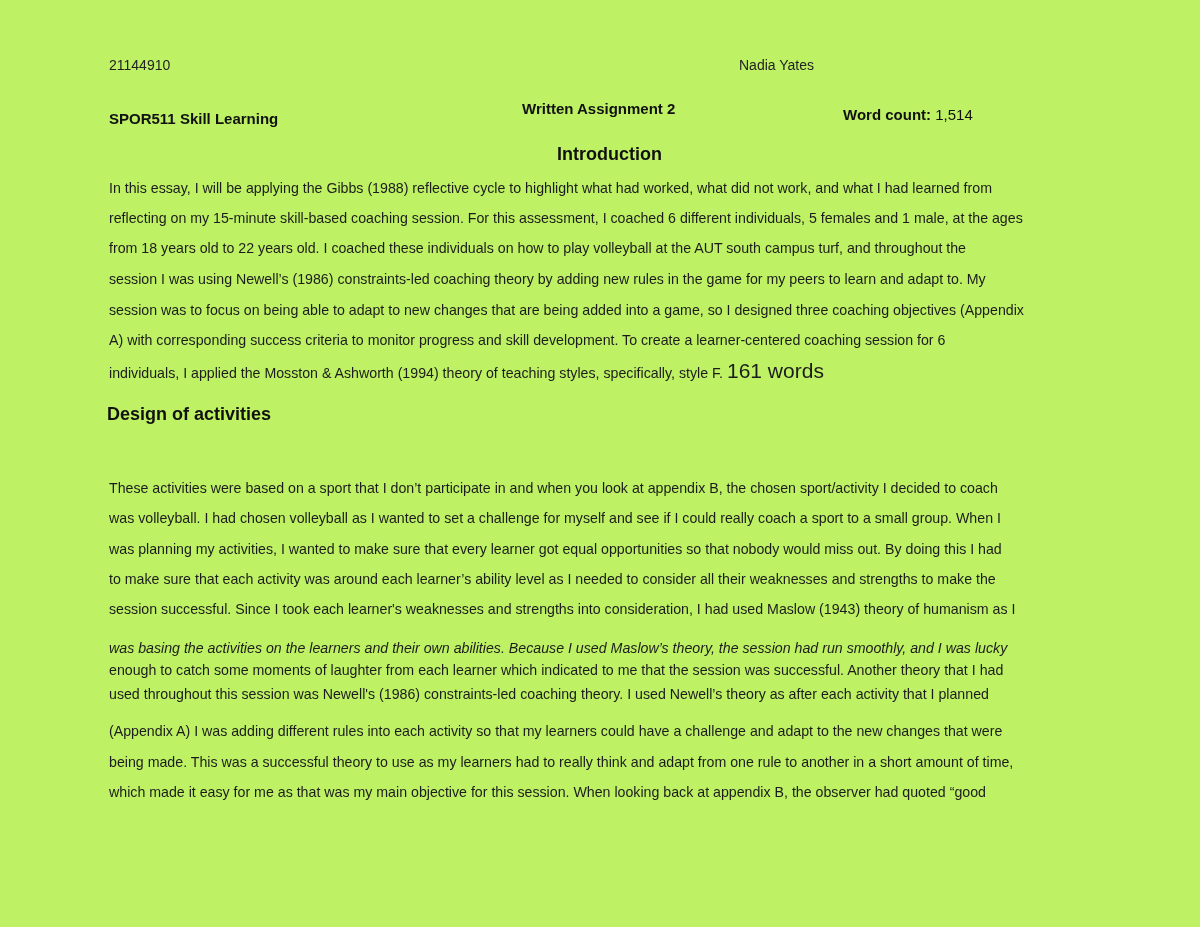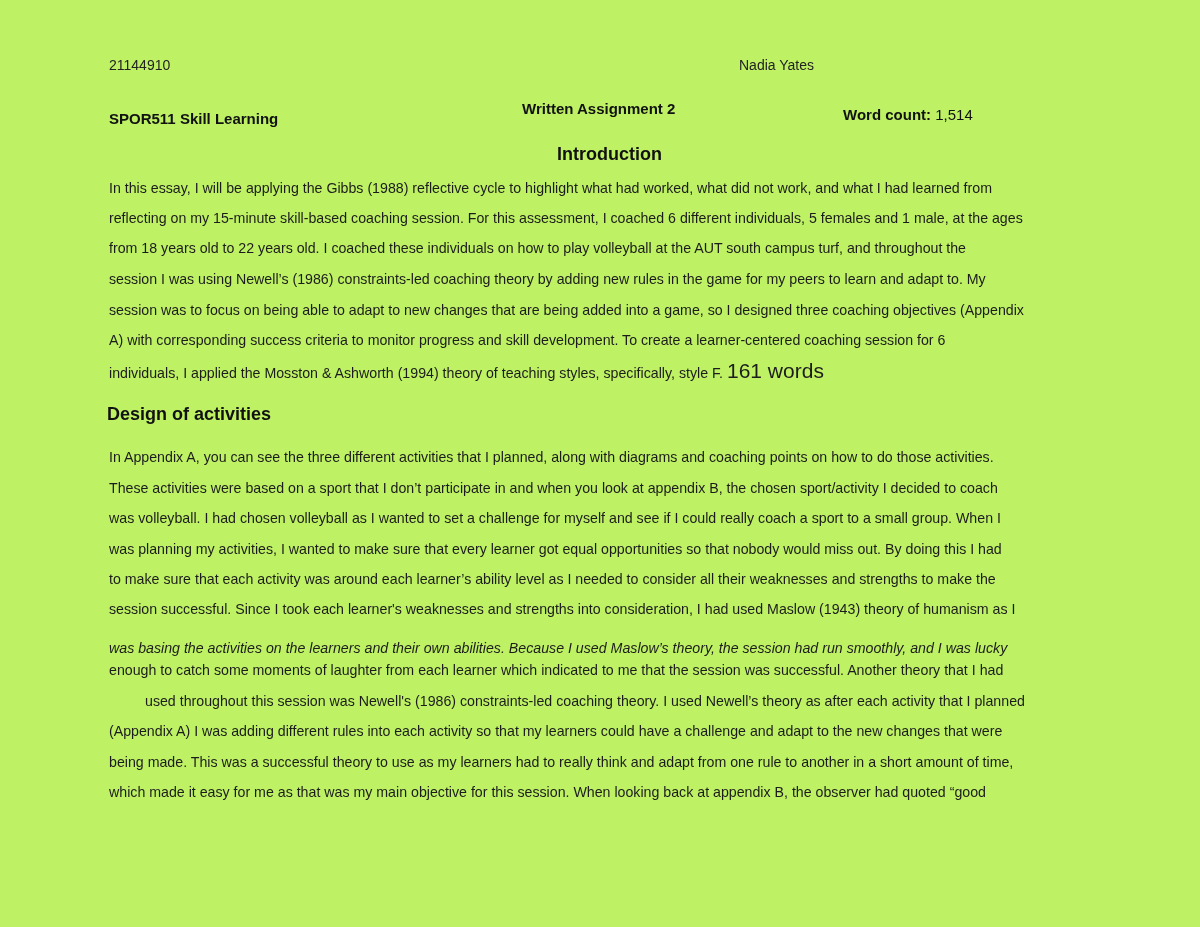--- a/index.html
+++ b/index.html
@@ -88,27 +88,26 @@
     <div class="line" style="top:152px;">A) with corresponding success criteria to monitor progress and skill development. To create a learner-centered coaching session for 6</div>
     <div class="line" style="top:183px;">
       <span>individuals, I applied the Mosston &amp; Ashworth (1994) theory of teaching styles, specifically, style F.</span>
       <span class="bold-inline">161 words</span>
     </div>
   </div>
 
   <div class="abs heading" style="left:107px; top:404px;">Design of activities</div>
 
   <div class="para" style="top:447px; height:360px;">
-    <div class="line" style="top:0px;">In Appendix A, you can see the three different activities that I planned, along with diagrams and coaching points on how to do those activities.</div>
     <div class="line" style="top:31px;">These activities were based on a sport that I don’t participate in and when you look at appendix B, the chosen sport/activity I decided to coach</div>
     <div class="line" style="top:61px;">was volleyball. I had chosen volleyball as I wanted to set a challenge for myself and see if I could really coach a sport to a small group. When I</div>
     <div class="line" style="top:92px;">was planning my activities, I wanted to make sure that every learner got equal opportunities so that nobody would miss out. By doing this I had</div>
     <div class="line" style="top:122px;">to make sure that each activity was around each learner’s ability level as I needed to consider all their weaknesses and strengths to make the</div>
     <div class="line" style="top:152px;">session successful. Since I took each learner's weaknesses and strengths into consideration, I had used Maslow (1943) theory of humanism as I</div>
     <div class="line" style="top:191px;font-style:italic;">was basing the activities on the learners and their own abilities. Because I used Maslow’s theory, the session had run smoothly, and I was lucky</div>
     <div class="line" style="top:213px;">enough to catch some moments of laughter from each learner which indicated to me that the session was successful. Another theory that I had</div>
-    <div class="line" style="top:244px;margin-left:36px;">used throughout this session was Newell's (1986) constraints-led coaching theory. I used Newell’s theory as after each activity that I planned</div>
+    <div class="line" style="top:237px;">used throughout this session was Newell's (1986) constraints-led coaching theory. I used Newell’s theory as after each activity that I planned</div>
     <div class="line" style="top:274px;">(Appendix A) I was adding different rules into each activity so that my learners could have a challenge and adapt to the new changes that were</div>
     <div class="line" style="top:305px;">being made. This was a successful theory to use as my learners had to really think and adapt from one rule to another in a short amount of time,</div>
     <div class="line" style="top:335px;">which made it easy for me as that was my main objective for this session. When looking back at appendix B, the observer had quoted “good</div>
   </div>
 
 </div>
 
 </body></html>

